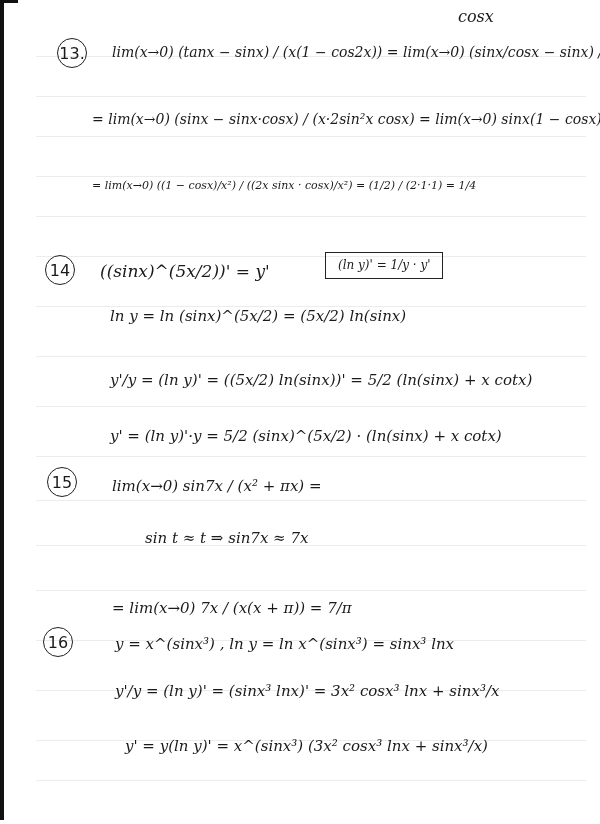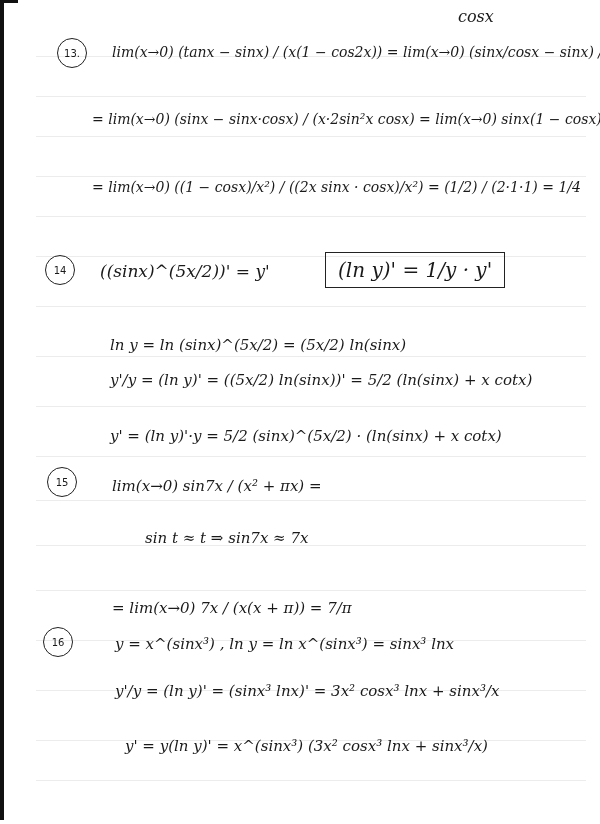--- a/index.html
+++ b/index.html
@@ -2,21 +2,21 @@
 <html><head>
 <meta charset="utf-8">
 <style>
   html,body{margin:0;padding:0;background:#ffffff;}
   body{width:600px;height:824px;position:relative;overflow:hidden;
        font-family:"DejaVu Serif",serif;color:#1a1a1a;}
   .scan-border-left{position:absolute;left:0;top:0;width:4px;height:820px;background:#111;}
   .scan-border-top{position:absolute;left:0;top:0;width:18px;height:3px;background:#111;}
   .rule{position:absolute;left:36px;width:550px;height:1px;background:#ececec;}
   .num{position:absolute;width:28px;height:28px;border:1.5px solid #222;border-radius:50%;
-       font-size:10px;display:flex;align-items:center;justify-content:center;
+       font-size:16px;display:flex;align-items:center;justify-content:center;
        font-family:"DejaVu Sans",sans-serif;}
   .math{position:absolute;font-style:italic;font-size:15px;white-space:nowrap;line-height:1.1;}
   .boxed{position:absolute;border:1.5px solid #222;padding:6px 12px;}
 </style>
 </head>
 <body>
 
 <div class="scan-border-left"></div>
 <div class="scan-border-top"></div>
 
@@ -35,26 +35,26 @@
 <div class="rule" style="top:590px"></div>
 <div class="rule" style="top:640px"></div>
 <div class="rule" style="top:690px"></div>
 <div class="rule" style="top:740px"></div>
 <div class="rule" style="top:780px"></div>
 
 <div class="num" style="left:57px;top:38px">13.</div>
 <div class="math" style="left:115px;top:8px;font-size:16px;left:458px">cosx</div>
 <div class="math" style="left:112px;top:45px;font-size:14px">lim(x→0) (tanx − sinx) / (x(1 − cos2x)) = lim(x→0) (sinx/cosx − sinx) / (x(1 − (1 − 2sin²x))) =</div>
 <div class="math" style="left:92px;top:112px;font-size:14px">= lim(x→0) (sinx − sinx·cosx) / (x·2sin²x cosx) = lim(x→0) sinx(1 − cosx) / (2x sin²x · cosx) =</div>
-<div class="math" style="left:92px;top:180px;font-size:14px">= lim(x→0) ((1 − cosx)/x²) / ((2x sinx · cosx)/x²) = (1/2) / (2·1·1) = 1/4</div>
+<div class="math" style="left:92px;top:180px;font-size:11px">= lim(x→0) ((1 − cosx)/x²) / ((2x sinx · cosx)/x²) = (1/2) / (2·1·1) = 1/4</div>
 
 <div class="num" style="left:45px;top:255px">14</div>
 <div class="math" style="left:100px;top:262px;font-size:17px">((sinx)^(5x/2))' = y'</div>
-<div class="boxed math" style="left:325px;top:252px;font-size:20px">(ln y)' = 1/y · y'</div>
-<div class="math" style="left:110px;top:337px">ln y = ln (sinx)^(5x/2) = (5x/2) ln(sinx)</div>
+<div class="boxed math" style="left:325px;top:252px;font-size:12px">(ln y)' = 1/y · y'</div>
+<div class="math" style="left:110px;top:308px">ln y = ln (sinx)^(5x/2) = (5x/2) ln(sinx)</div>
 <div class="math" style="left:110px;top:372px">y'/y = (ln y)' = ((5x/2) ln(sinx))' = 5/2 (ln(sinx) + x cotx)</div>
 <div class="math" style="left:110px;top:428px">y' = (ln y)'·y = 5/2 (sinx)^(5x/2) · (ln(sinx) + x cotx)</div>
 
 <div class="num" style="left:47px;top:467px">15</div>
 <div class="math" style="left:112px;top:478px">lim(x→0) sin7x / (x² + πx) =</div>
 <div class="math" style="left:145px;top:530px">sin t ≈ t  ⇒  sin7x ≈ 7x</div>
 <div class="math" style="left:112px;top:600px">= lim(x→0) 7x / (x(x + π)) = 7/π</div>
 
 <div class="num" style="left:43px;top:627px">16</div>
 <div class="math" style="left:115px;top:636px">y = x^(sinx³) ,  ln y = ln x^(sinx³) = sinx³ lnx</div>

